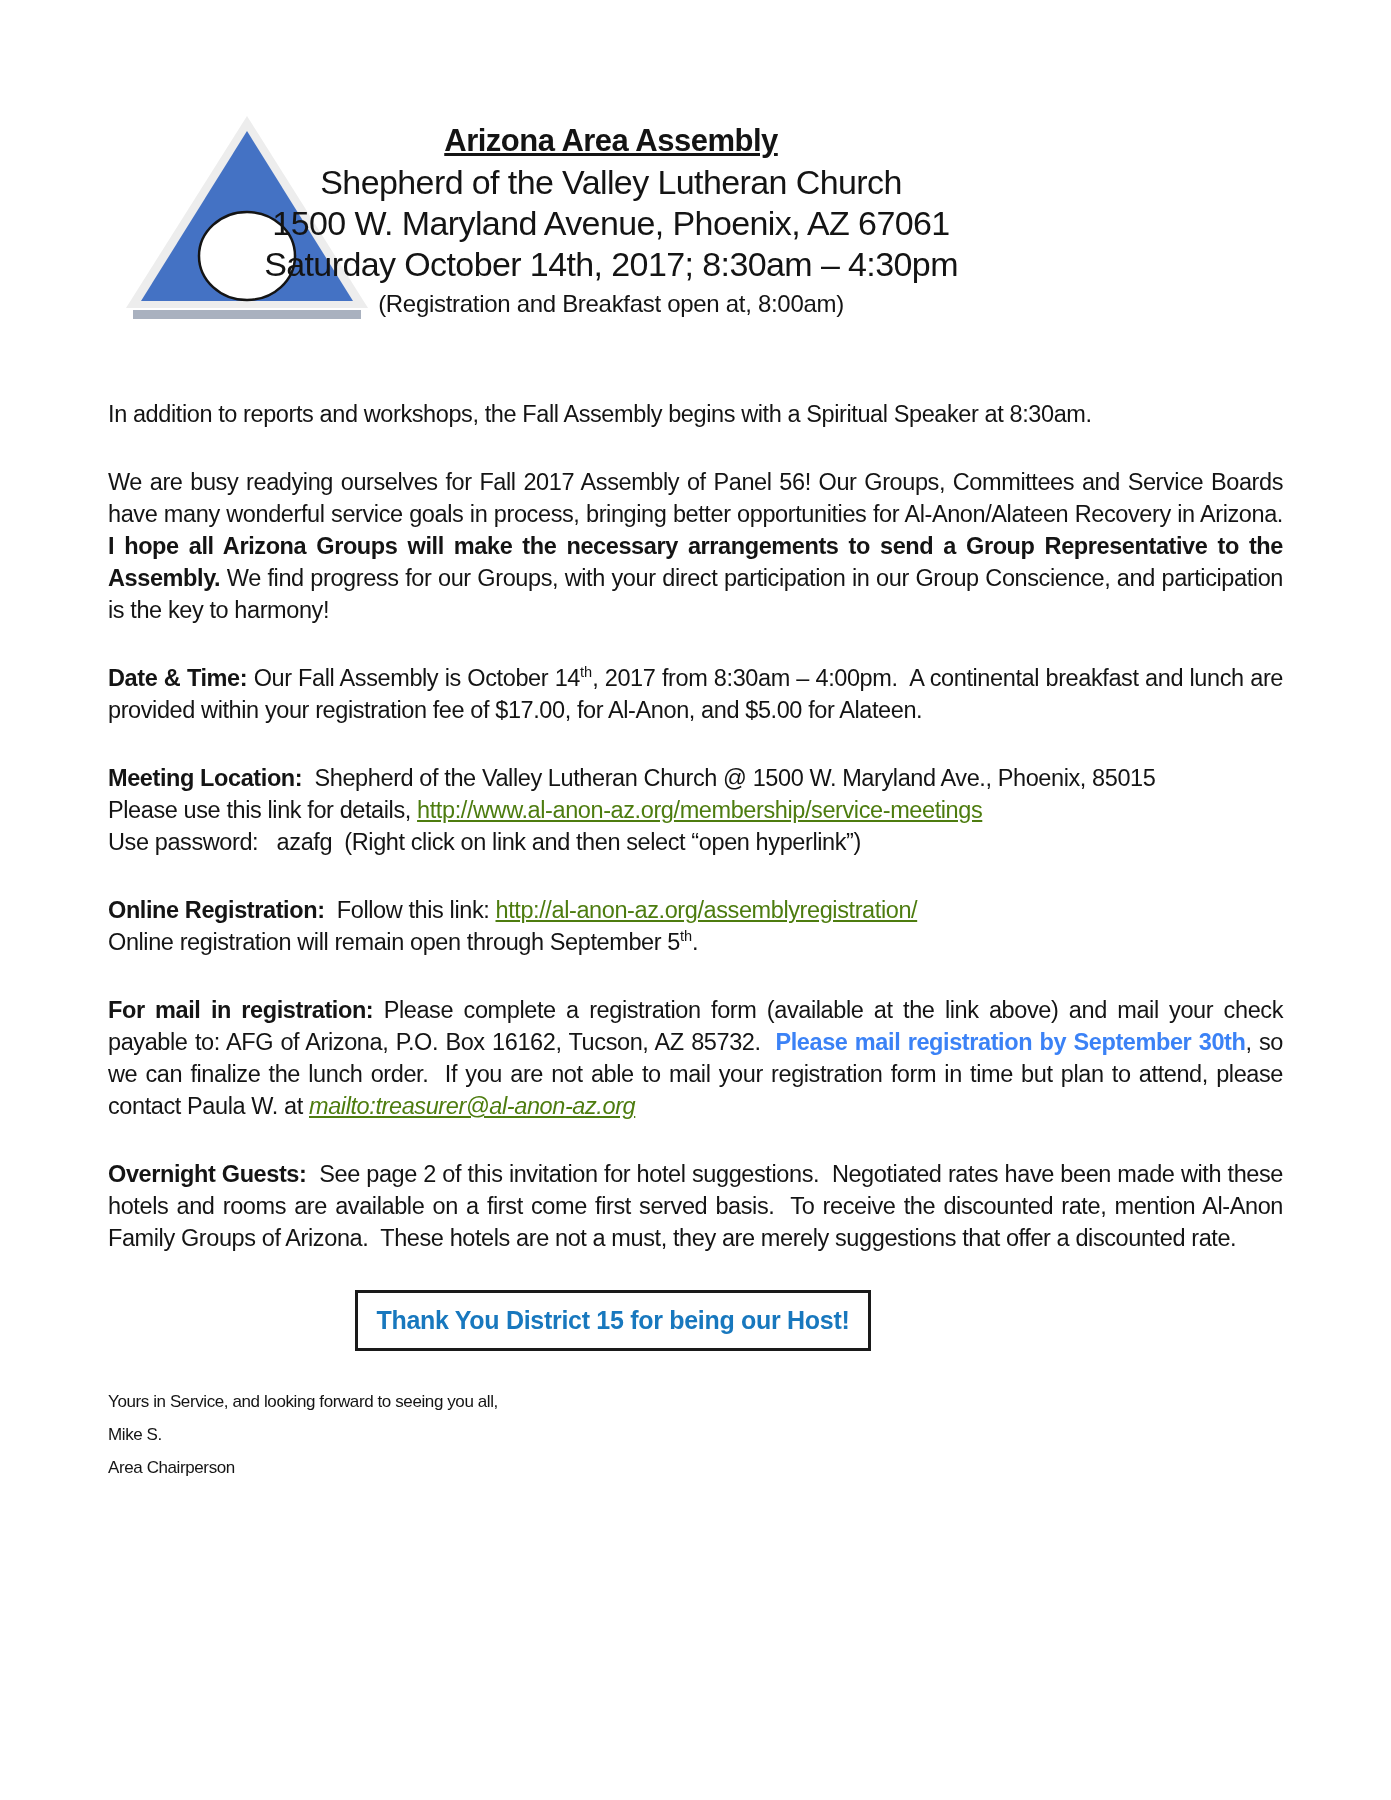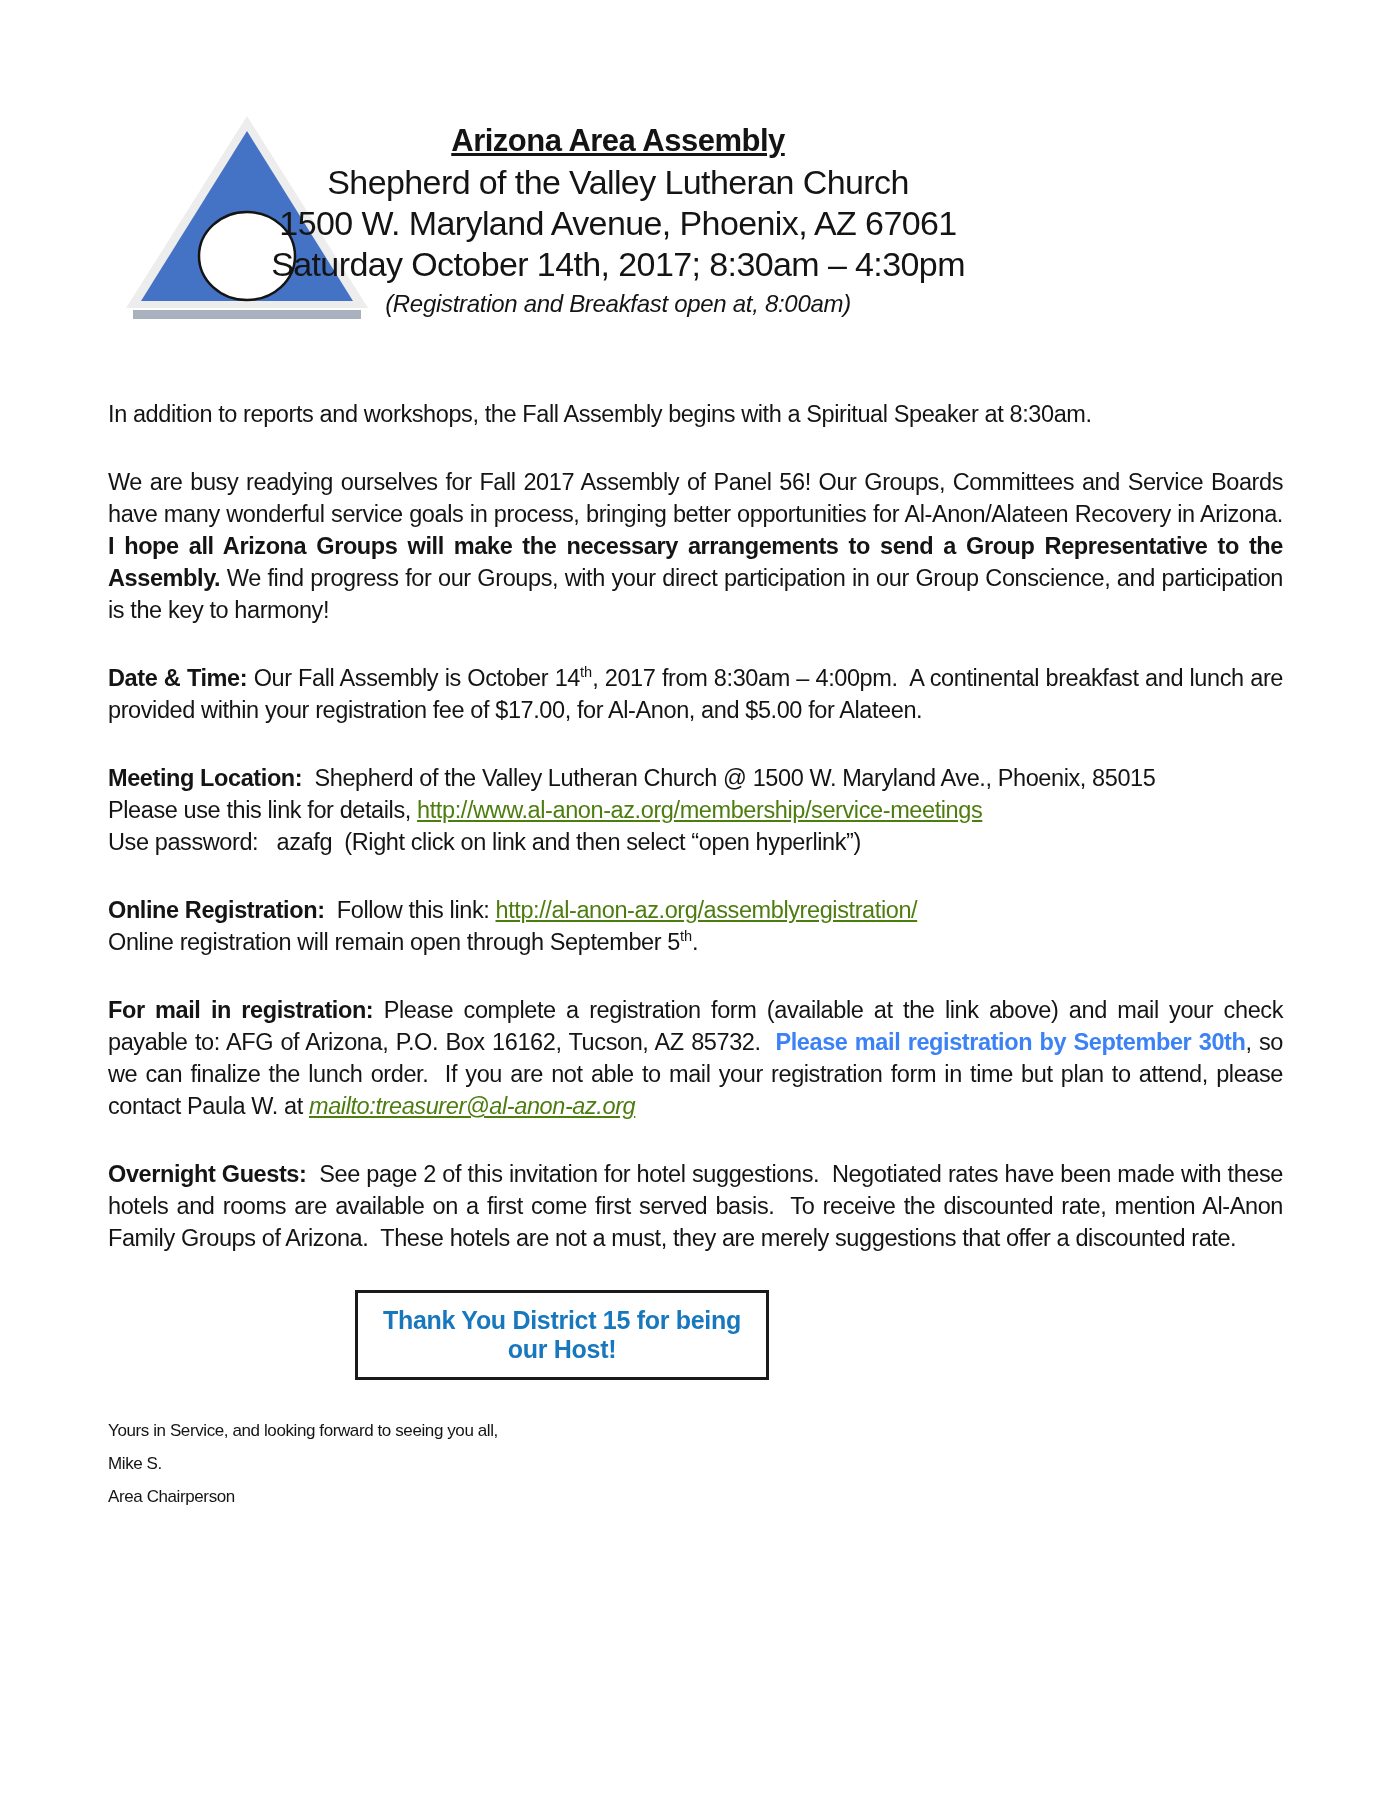--- a/index.html
+++ b/index.html
@@ -6,43 +6,43 @@
   .page{
     width:1391px;height:1800px;background:#ffffff;position:relative;
     margin:0 auto;overflow:hidden;
     font-family:"Liberation Sans",sans-serif;color:#141414;
   }
   .content{padding:0 108px;}
 
   
   .header{position:relative;height:398px;}
   .logo{position:absolute;left:18px;top:116px;width:242px;height:210px;}
-  .header-text{position:absolute;left:148px;top:120px;width:724px;text-align:center;}
+  .header-text{position:absolute;left:141px;top:120px;width:724px;text-align:center;}
   .header-title{
     display:inline-block;font-size:31px;font-weight:bold;line-height:42px;
     text-decoration:underline;letter-spacing:-0.5px;
   }
   .header-line{font-size:34px;line-height:41px;letter-spacing:-0.6px;}
-  .header-sub{font-size:24px;font-style:italic;line-height:37px;letter-spacing:-0.3px;}
+  .header-sub{font-size:24px;line-height:37px;letter-spacing:-0.3px;}
 
   
   p.para{
     margin:0 0 36px 0;font-size:23.5px;line-height:32px;
     letter-spacing:-0.4px;white-space:pre-wrap;
   }
   .justify{text-align:justify;}
   .run-b{font-weight:bold;}
   .run-redb{color:#3b82f6;font-weight:bold;}
   .run-sup{vertical-align:super;font-size:0.62em;line-height:0;letter-spacing:0;}
   a.run-link{color:#4d7c0f;text-decoration:underline;cursor:pointer;}
   a.run-linki{color:#4d7c0f;text-decoration:underline;font-style:italic;cursor:pointer;}
 
   
   .host-box{
-    margin:6px 0 0 247px;width:414px;box-sizing:border-box;
+    margin:6px 0 0 247px;width:516px;box-sizing:border-box;
     border:3px solid #1a1a1a;padding:13px 8px;text-align:center;
     font-size:25px;font-weight:bold;color:#1878be;letter-spacing:-0.3px;
   }
 
   
   .signature{margin-top:34px;font-size:17px;line-height:33px;letter-spacing:-0.4px;}
 </style>
 </head>
 <body>
 

